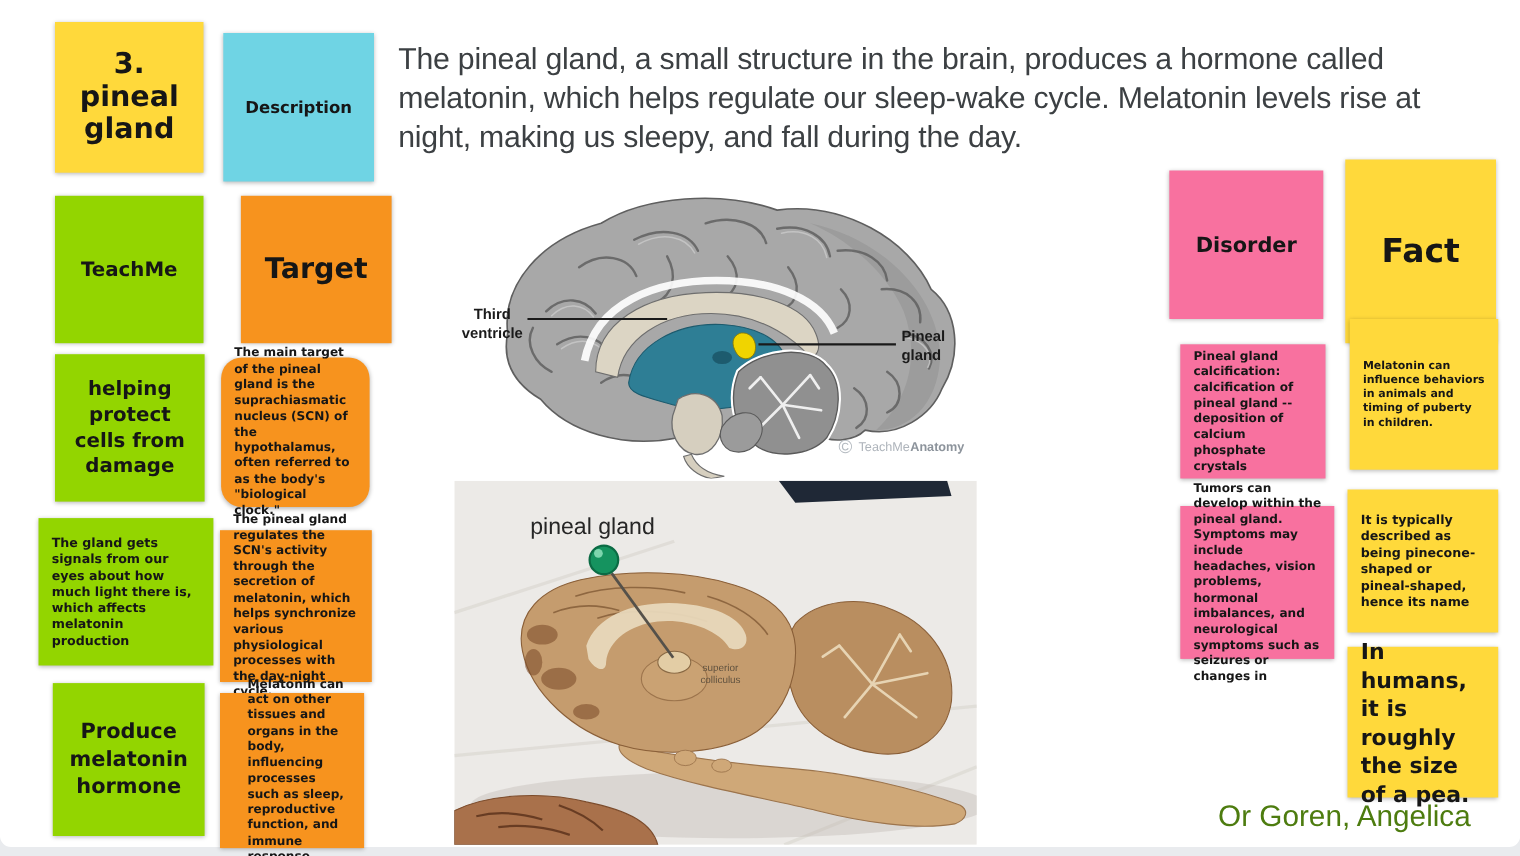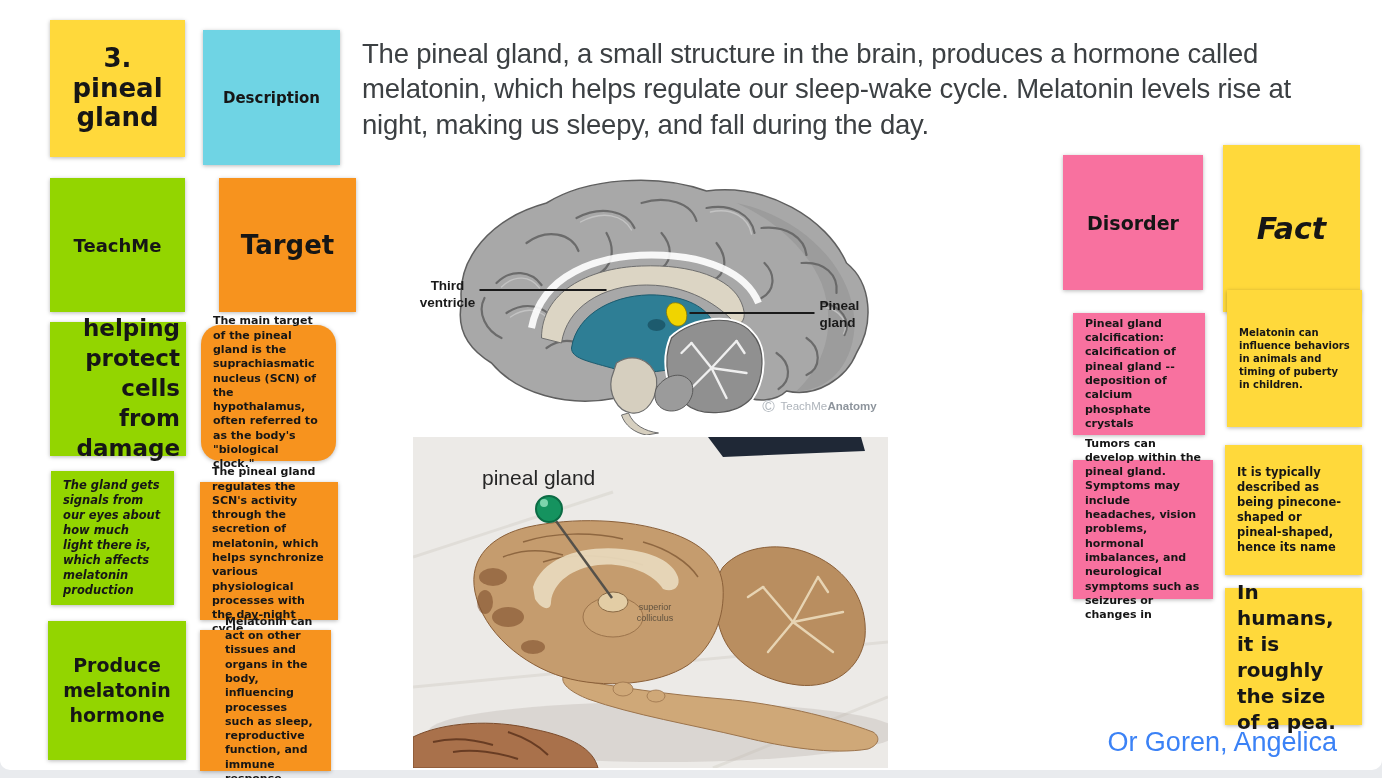--- a/index.html
+++ b/index.html
@@ -6,51 +6,51 @@
   .canvas{position:absolute;left:0;top:0;width:1382px;height:770px;background:#ffffff;border-radius:0 0 10px 10px;}
   .note{position:absolute;font-family:"DejaVu Sans",sans-serif;font-weight:bold;color:#161616;
         box-shadow:0 1px 4px rgba(0,0,0,.28);box-sizing:border-box;white-space:pre-line;}
   .note.header{display:flex;align-items:center;justify-content:center;text-align:center;padding:6px;}
   .note.body-note{display:flex;align-items:center;text-align:left;padding:10px 12px;line-height:1.3;}
   .yellow{background:#FFD93B;} .cyan{background:#6FD4E4;} .green{background:#93D500;}
   .orange{background:#F7931E;} .pink{background:#F8719F;}
   .paragraph{position:absolute;left:362px;top:36px;width:985px;font-family:"Liberation Sans",sans-serif;
         font-size:27.5px;line-height:1.29;color:#3c4043;letter-spacing:-0.2px;}
   .author{position:absolute;right:45px;top:727px;font-family:"Liberation Sans",sans-serif;
-        font-size:27px;color:#3b82f6;}
+        font-size:27px;color:#4d7c0f;}
   .img-box{position:absolute;}
   svg text{user-select:none;}
 </style>
 </head>
 <body>
 
 <div class="canvas">
 
   <div class="paragraph">The pineal gland, a small structure in the brain, produces a hormone called melatonin, which helps regulate our sleep-wake cycle. Melatonin levels rise at night, making us sleepy, and fall during the day.</div>
 
   <div class="note header yellow" style="left:50px;top:20px;width:135px;height:137px;font-size:26px;line-height:1.15;">3.
 pineal
 gland</div>
   <div class="note header cyan" style="left:203px;top:30px;width:137px;height:135px;font-size:15px;">Description</div>
   <div class="note header green" style="left:50px;top:178px;width:135px;height:134px;font-size:18px;">TeachMe</div>
   <div class="note header orange" style="left:203px;top:178px;width:137px;height:134px;font-size:26px;margin-left:16px;">Target</div>
 
-  <div class="note header green" style="left:50px;top:322px;width:136px;height:134px;font-size:23px;line-height:1.3;text-align:right;">helping protect cells from damage</div>
-  <div class="note body-note green" style="left:51px;top:471px;width:123px;height:134px;font-size:11.5px;font-style:italic;">The gland gets signals from our eyes about how much light there is, which affects melatonin production</div>
+  <div class="note header green" style="left:50px;top:322px;width:136px;height:134px;font-size:18px;line-height:1.3;">helping protect cells from damage</div>
+  <div class="note body-note green" style="left:35px;top:471px;width:159px;height:134px;font-size:11.5px;">The gland gets signals from our eyes about how much light there is, which affects melatonin production</div>
   <div class="note header green" style="left:48px;top:621px;width:138px;height:139px;font-size:19px;line-height:1.3;">Produce melatonin hormone</div>
 
   <div class="note body-note orange" style="left:201px;top:325px;width:135px;height:136px;font-size:11px;border-radius:19px;">The main target of the pineal gland is the suprachiasmatic nucleus (SCN) of the hypothalamus, often referred to as the body's "biological clock."</div>
   <div class="note body-note orange" style="left:200px;top:482px;width:138px;height:138px;font-size:11px;">The pineal gland regulates the SCN's activity through the secretion of melatonin, which helps synchronize various physiological processes with the day-night cycle.</div>
   <div class="note body-note orange" style="left:200px;top:630px;width:131px;height:141px;font-size:11px;padding-left:25px;">Melatonin can act on other tissues and organs in the body, influencing processes such as sleep, reproductive function, and immune response.</div>
 
   <div class="note header pink" style="left:1063px;top:155px;width:140px;height:135px;font-size:19px;">Disorder</div>
   <div class="note body-note pink" style="left:1073px;top:313px;width:132px;height:122px;font-size:11px;">Pineal gland calcification: calcification of pineal gland -- deposition of calcium phosphate crystals</div>
   <div class="note body-note pink" style="left:1073px;top:460px;width:140px;height:139px;font-size:11px;">Tumors can develop within the pineal gland. Symptoms may include headaches, vision problems, hormonal imbalances, and neurological symptoms such as seizures or changes in</div>
 
-  <div class="note header yellow" style="left:1223px;top:145px;width:137px;height:167px;font-size:30px;font-style:italic;">Fact</div>
+  <div class="note header yellow" style="left:1223px;top:145px;width:137px;height:167px;font-size:30px;">Fact</div>
   <div class="note body-note yellow" style="left:1227px;top:290px;width:135px;height:137px;font-size:10px;">Melatonin can influence behaviors in animals and timing of puberty in children.</div>
   <div class="note body-note yellow" style="left:1225px;top:445px;width:137px;height:130px;font-size:11.5px;">It is typically described as being pinecone-shaped or pineal-shaped, hence its name</div>
   <div class="note body-note yellow" style="left:1225px;top:588px;width:137px;height:137px;font-size:20px;">In humans, it is roughly the size of a pea.</div>
 
   <div class="img-box" style="left:405px;top:163px;width:478px;height:272px;">
     <svg width="478" height="272" viewBox="0 0 475 272" xmlns="http://www.w3.org/2000/svg">
       <g>
 
         <path d="M55,140 C50,95 85,55 140,40 C180,15 250,10 300,28 C360,20 420,55 440,100
                  C465,120 468,160 450,190 C440,215 410,235 380,228 C370,238 350,240 335,232

